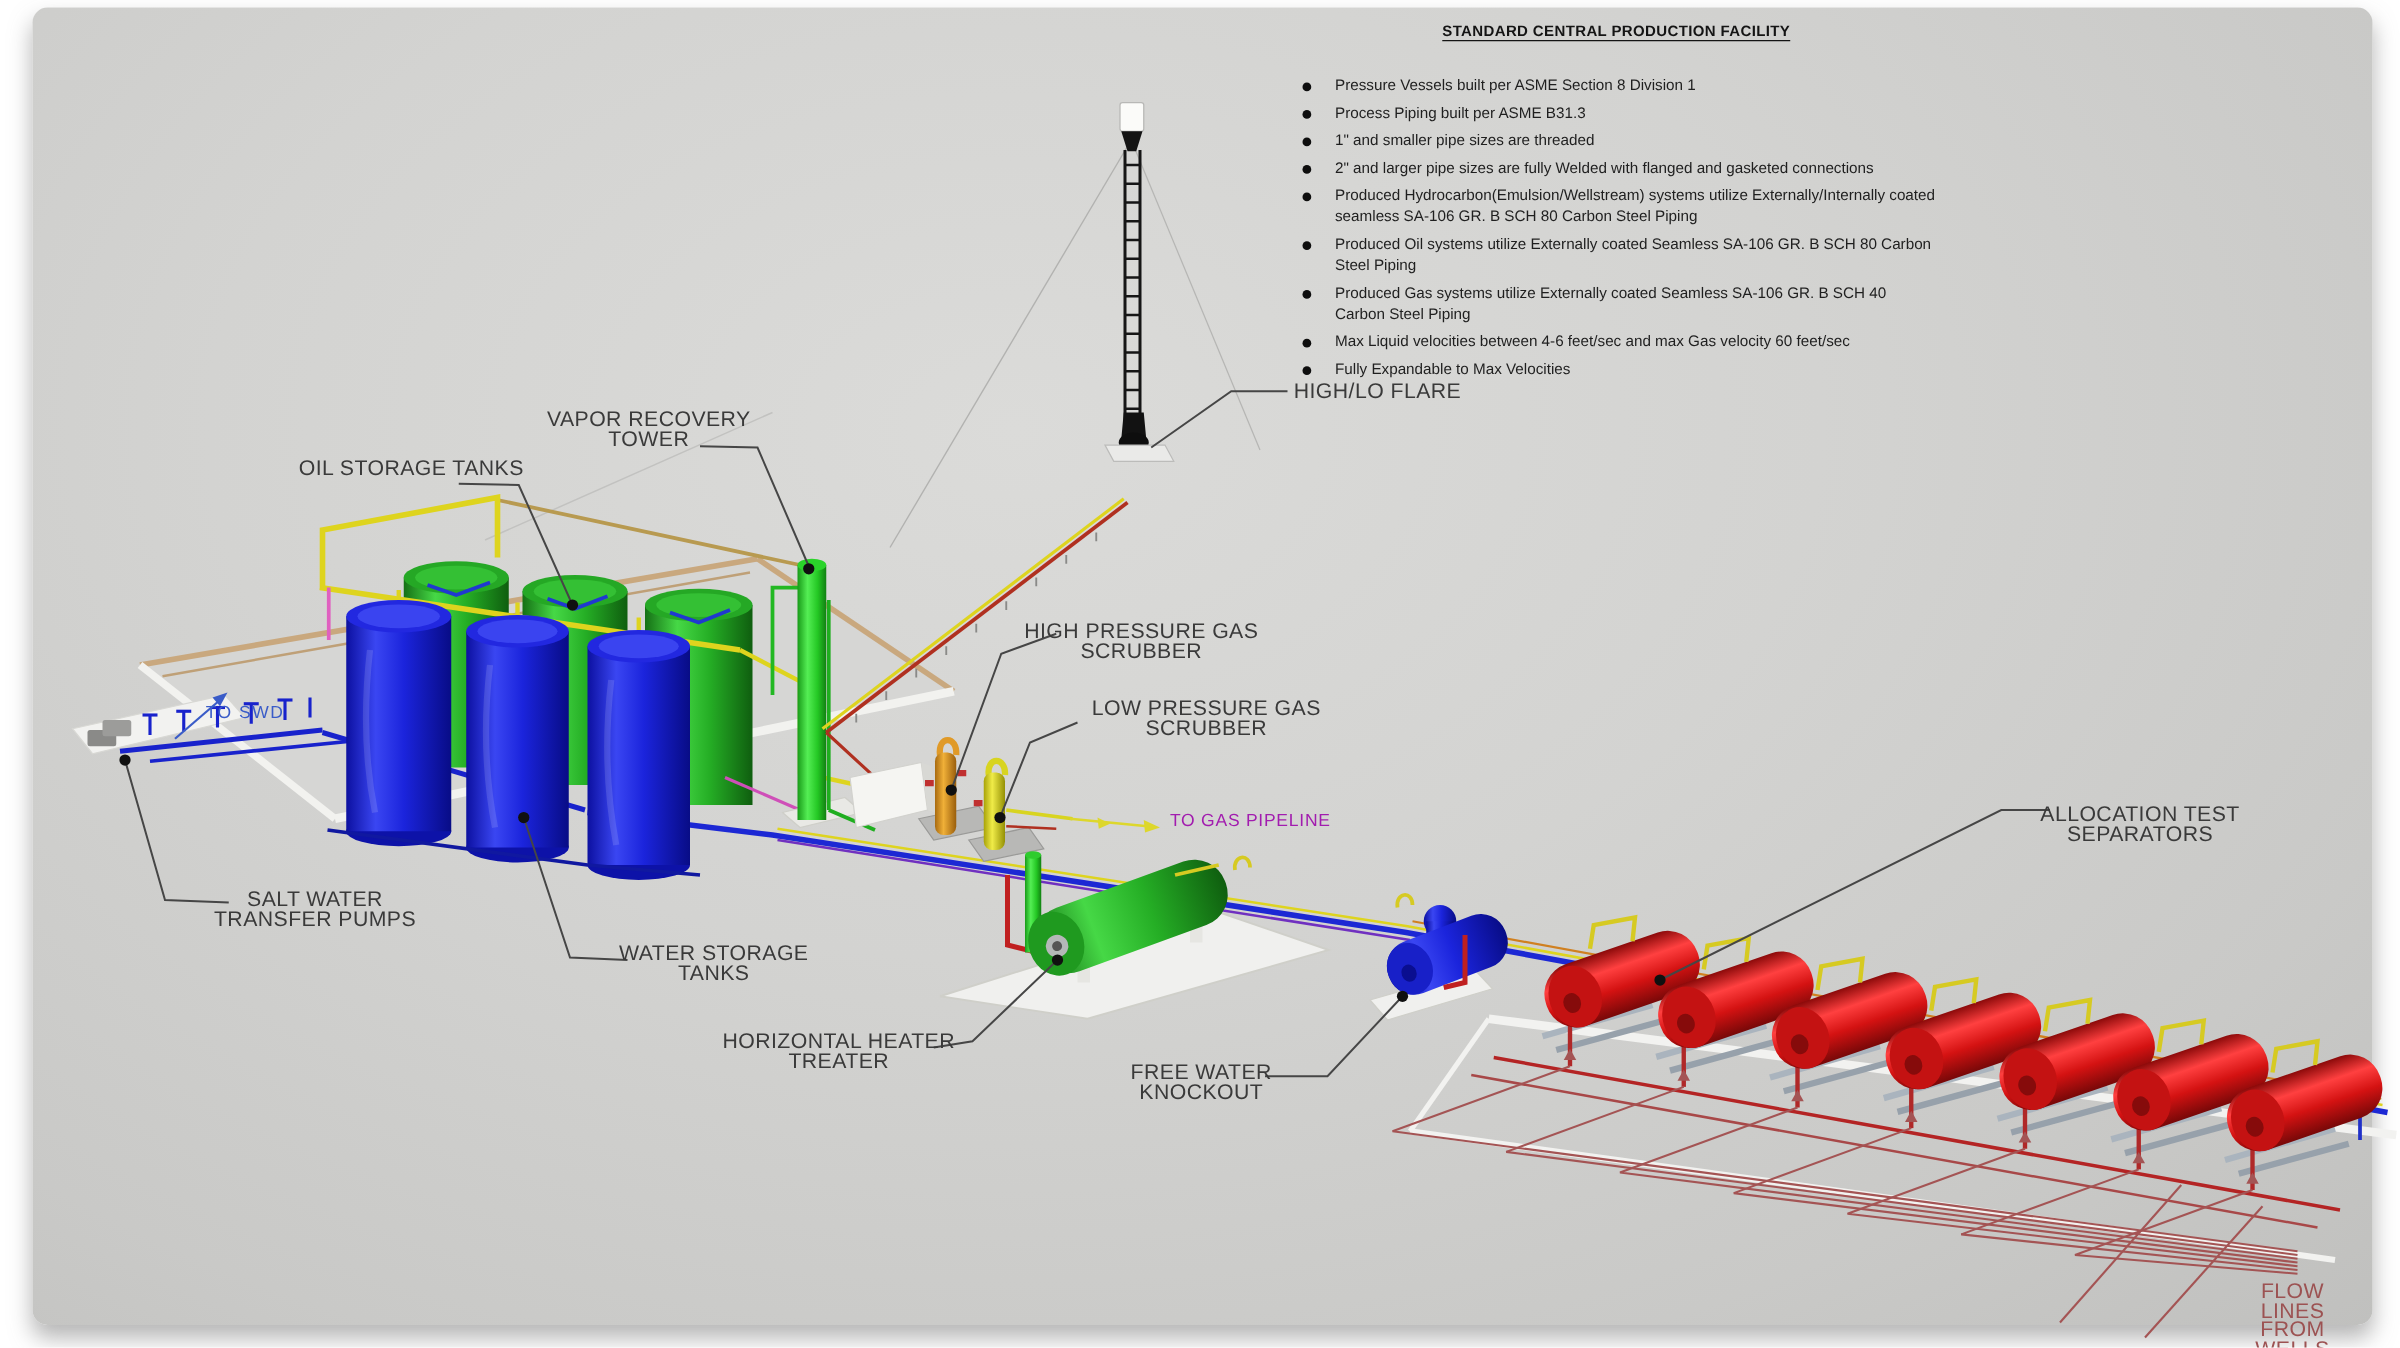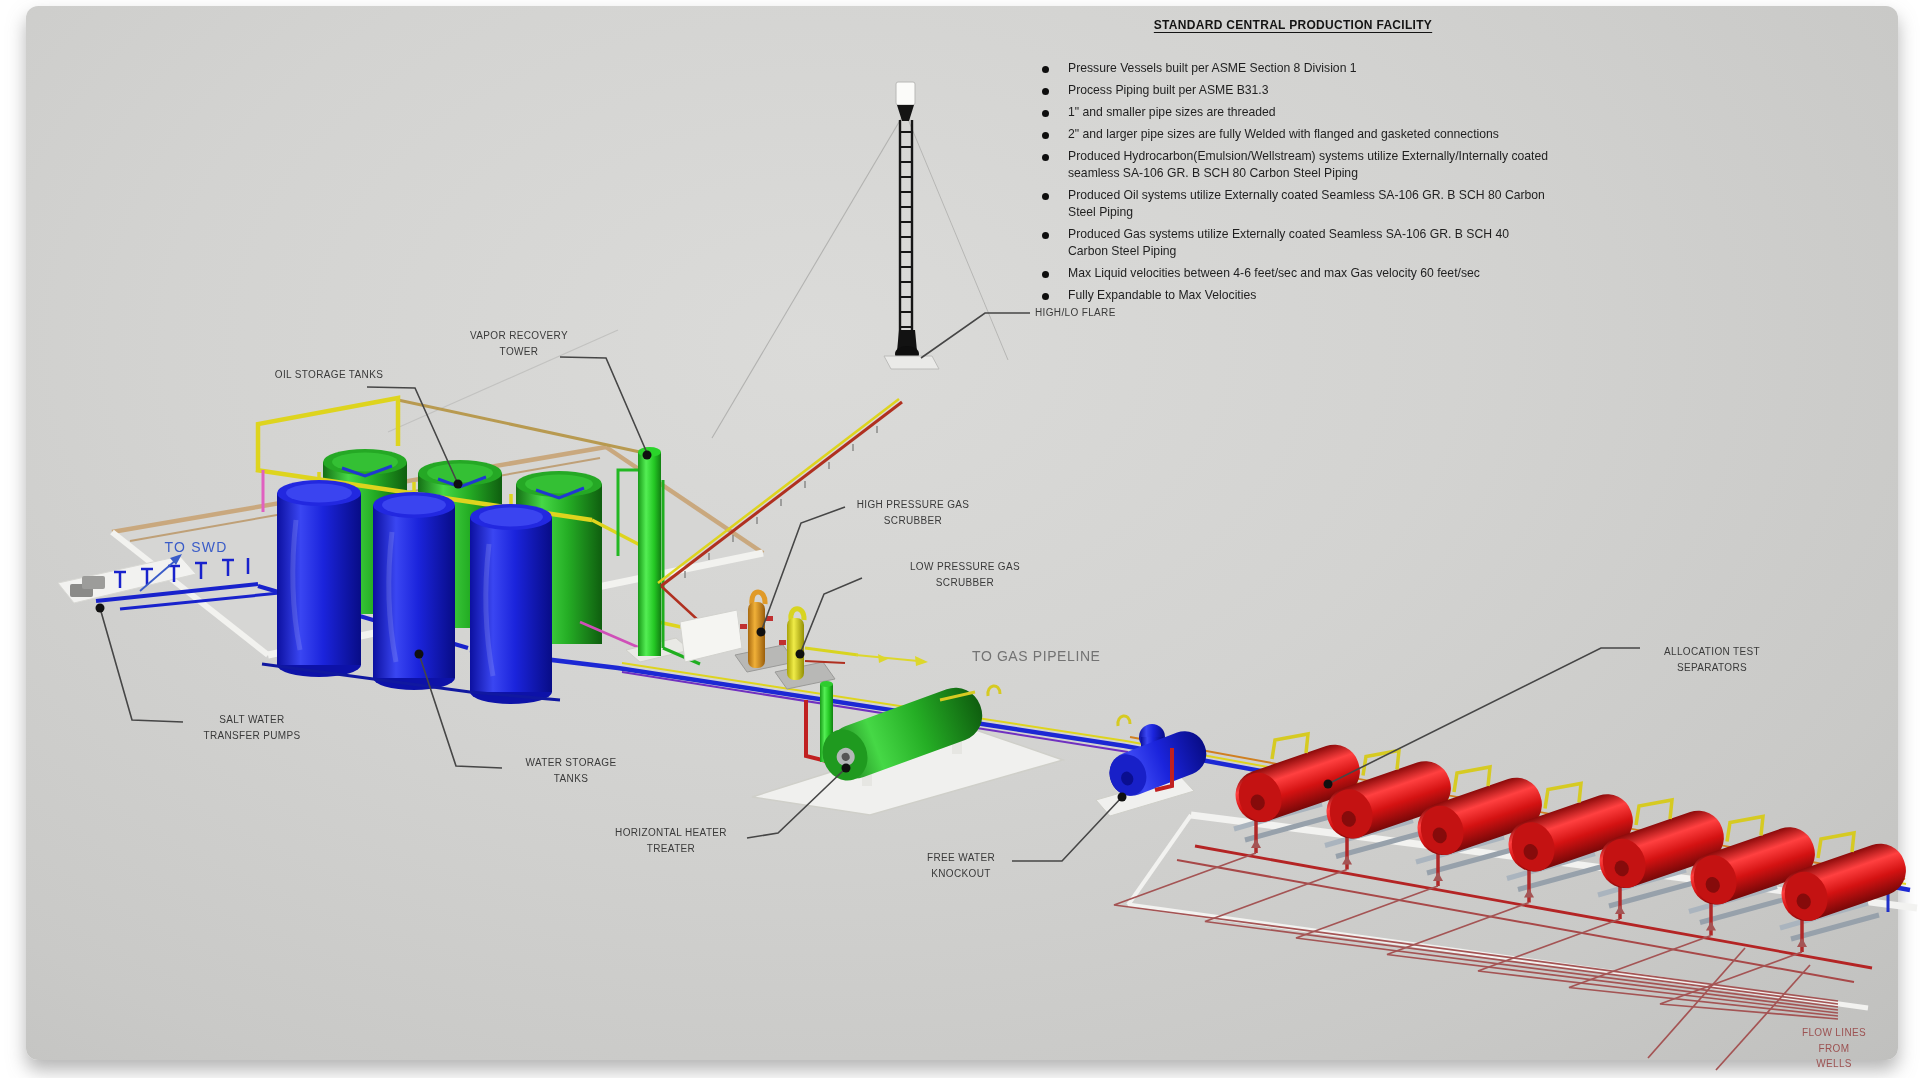--- a/index.html
+++ b/index.html
@@ -3,24 +3,24 @@
 <meta charset="utf-8">
 <style>
   html,body{margin:0;padding:0;width:1920px;height:1078px;background:#ffffff;overflow:hidden;
     font-family:"Liberation Sans", sans-serif;}
   #stage{position:relative;width:1920px;height:1078px;}
   #scene-bg{position:absolute;left:26px;top:6px;width:1872px;height:1054px;border-radius:12px;
     background:radial-gradient(ellipse at 42% 32%, #dbdbd9 0%, #d3d3d1 42%, #c9c9c7 78%, #c0c0be 100%);
     box-shadow:0 10px 18px rgba(110,110,110,.5);}
   #scene-svg{position:absolute;left:0;top:0;width:1920px;height:1078px;pointer-events:none;}
   .label{position:absolute;transform:translateX(-50%);text-align:center;color:#3a3a3a;
-    font-size:10px;line-height:15.5px;letter-spacing:.35px;white-space:pre-line;}
+    font-size:17px;line-height:15.5px;letter-spacing:.35px;white-space:pre-line;}
   .label.la{transform:none;text-align:left;}
   .label.blue{color:#3a5cc8;font-size:14px;letter-spacing:1.2px;font-weight:500;}
-  .label.yellow{color:#737373;font-size:14px;letter-spacing:.6px;margin-left:36px;}
+  .label.yellow{color:#a21caf;font-size:14px;letter-spacing:.6px;}
   .label.maroon{color:#9c5252;}
   #title{position:absolute;left:1293px;top:18px;transform:translateX(-50%);
     font-size:12px;font-weight:bold;color:#141414;letter-spacing:.3px;white-space:nowrap;
     text-decoration:underline;text-underline-offset:3px;}
   #specs{position:absolute;left:1036px;top:60px;width:516px;margin:0;padding:0;list-style:none;}
   #specs li{position:relative;padding-left:32px;margin-bottom:5px;font-size:12.2px;
     line-height:17px;color:#1f1f1f;}
   #specs li::before{content:"";position:absolute;left:6px;top:5.5px;width:7px;height:7px;
     border-radius:50%;background:#0e0e0e;}
 </style>
@@ -339,21 +339,21 @@
       <li><span class="spec-text">Max Liquid velocities between 4-6 feet/sec and max Gas velocity 60 feet/sec</span></li>
 
       <li><span class="spec-text">Fully Expandable to Max Velocities</span></li>
 
     </ul>
 
   <div class="label" style="left:329px;top:367px;">OIL STORAGE TANKS</div>
   <div class="label" style="left:519px;top:328px;">VAPOR RECOVERY
 TOWER</div>
   <div class="label la" style="left:1035px;top:305px;">HIGH/LO FLARE</div>
-  <div class="label blue" style="left:196px;top:540px;text-align:center;">TO SWD</div>
+  <div class="label blue" style="left:196px;top:562px;text-align:center;">TO SWD</div>
   <div class="label" style="left:252px;top:712px;">SALT WATER
 TRANSFER PUMPS</div>
   <div class="label" style="left:571px;top:755px;">WATER STORAGE
 TANKS</div>
   <div class="label" style="left:913px;top:497px;">HIGH PRESSURE GAS
 SCRUBBER</div>
   <div class="label" style="left:936px;top:559px;margin-left:29px;">LOW PRESSURE GAS
 SCRUBBER</div>
   <div class="label yellow la" style="left:936px;top:649px;">TO GAS PIPELINE</div>
   <div class="label" style="left:671px;top:825px;">HORIZONTAL HEATER

